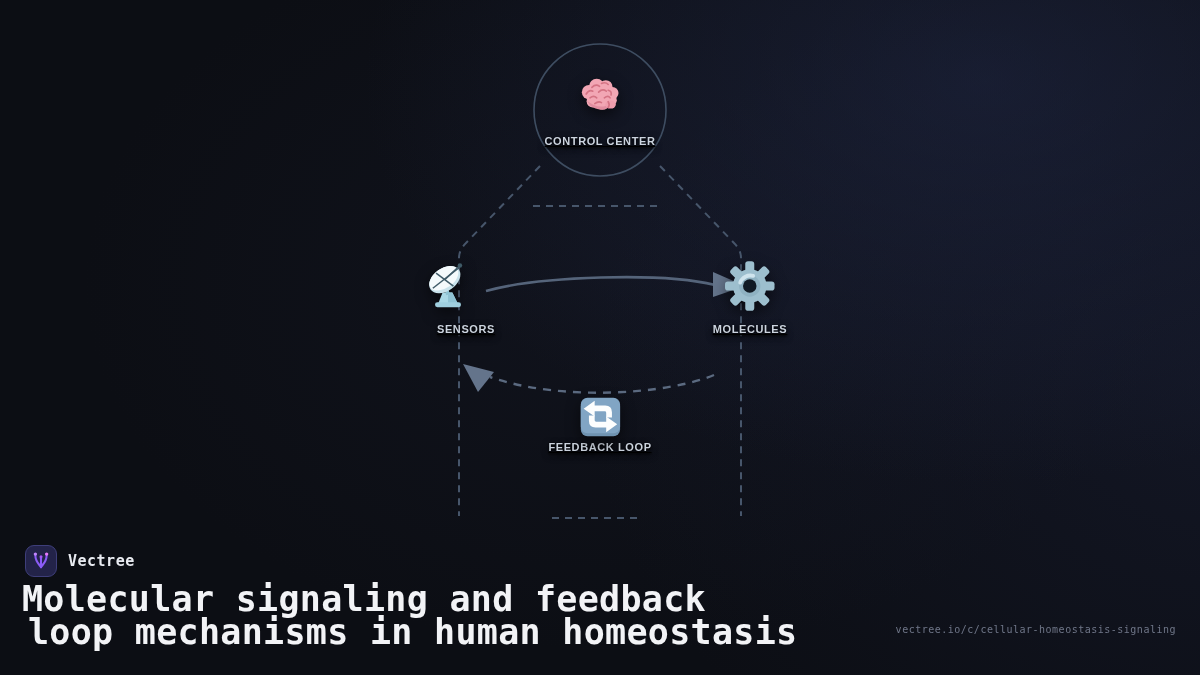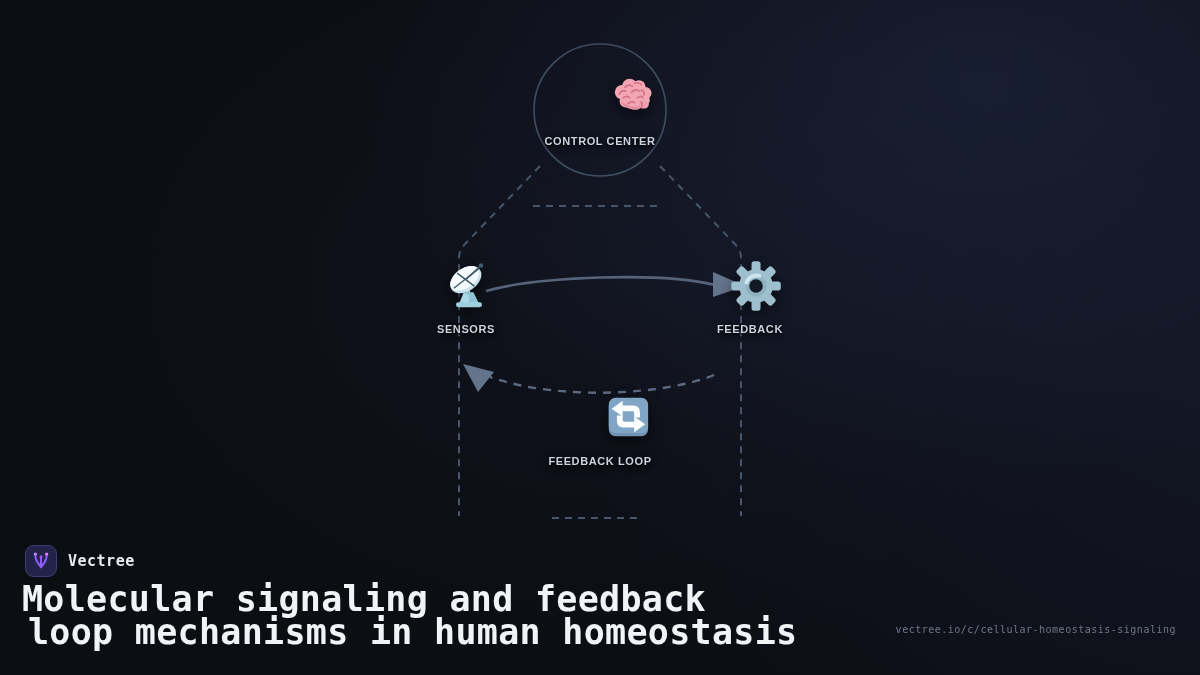--- a/index.html
+++ b/index.html
@@ -12,31 +12,31 @@
       #0c0e14;
     font-family:"Liberation Sans", sans-serif;
   }
   svg.connectors{position:absolute;left:0;top:0;}
   .dash{stroke:#47566b;stroke-width:2;stroke-dasharray:7 6;fill:none;}
   .dashArc{stroke:#5b6a80;stroke-width:2.4;stroke-dasharray:8 7;fill:none;}
   .solidArc{stroke:#55647a;stroke-width:2.6;fill:none;}
   .arrowHead{fill:#64748b;}
   .ring{stroke:#3e4d61;stroke-width:1.6;fill:none;}
 
-  .node{position:absolute;display:flex;flex-direction:column;align-items:flex-end;transform:translateX(-50%);}
+  .node{position:absolute;display:flex;flex-direction:column;align-items:center;transform:translateX(-50%);text-decoration:underline;}
   .node .icon{filter:drop-shadow(0 5px 7px rgba(0,0,0,.55));line-height:0;}
   .node .lbl{
     font-weight:bold;font-size:11px;letter-spacing:.6px;color:#ccd4df;white-space:nowrap;
     text-shadow:0 1px 2px rgba(0,0,0,.95),0 2px 7px rgba(0,0,0,.75);
   }
   #node-control-center{left:600px;top:72px;}  #node-control-center .lbl{margin-top:17px;}
   #node-sensors{left:448px;top:259px;}        #node-sensors .lbl{margin-top:12px;margin-left:36px;}
   #node-signal-molecules{left:600px;top:221px;} #node-signal-molecules .lbl{margin-top:13px;}
   #node-effectors{left:750px;top:259px;}      #node-effectors .lbl{margin-top:10px;}
-  #node-feedback-loop{left:600px;top:394px;}  #node-feedback-loop .lbl{margin-top:15px;}
+  #node-feedback-loop{left:600px;top:394px;}  #node-feedback-loop .lbl{margin-top:1px;}
 
   .logo{
     position:absolute;left:25px;top:545px;width:32px;height:32px;border-radius:9px;
     background:#232349;border:1px solid #3e3e7a;box-sizing:border-box;
     display:flex;align-items:center;justify-content:center;
   }
   .brand{
     position:absolute;left:68px;top:552px;
     font-family:"DejaVu Sans Mono", monospace;font-weight:bold;font-size:15px;color:#e9ebf1;letter-spacing:.5px;
   }
@@ -130,21 +130,21 @@
           <rect x="20" y="2" width="8" height="44" rx="2.5" transform="rotate(45 24 24)"></rect>
           <rect x="20" y="2" width="8" height="44" rx="2.5" transform="rotate(90 24 24)"></rect>
           <rect x="20" y="2" width="8" height="44" rx="2.5" transform="rotate(135 24 24)"></rect>
           <circle cx="24" cy="24" r="15"></circle>
         </g>
         <circle cx="24" cy="24" r="9.5" fill="#8fb2c2"></circle>
         <path d="M15.5,21 A9.5,9.5 0 0 1 27,15" stroke="#cfe4ed" stroke-width="3.4" fill="none" stroke-linecap="round"></path>
         <circle cx="24" cy="24" r="6" fill="#111a24"></circle>
       </svg>
     </span>
-    <span class="lbl">FEEDBACK</span>
+    <span class="lbl">MOLECULES</span>
   </div>
 
   <div class="node" id="node-feedback-loop">
     <span class="icon">
       <svg width="46" height="46" viewBox="0 0 48 48">
         <rect x="3.5" y="6" width="41" height="38" rx="7" fill="#6f93b1"></rect>
         <rect x="3.5" y="4" width="41" height="37" rx="7" fill="#81a5c4"></rect>
         <path d="M6.5,15.5 L18,7 L18,12 L29,12 Q36,12 36,19 L36,24.5 L30,24.5 L30,19.5 Q30,18 28.5,18 L18,18 L18,23.5 Z" fill="#fdfefe"></path>
         <path d="M41.5,31.5 L30,40 L30,35 L19,35 Q12,35 12,28 L12,22.5 L18,22.5 L18,27.5 Q18,29 19.5,29 L30,29 L30,23.5 Z" fill="#fdfefe"></path>
       </svg>

